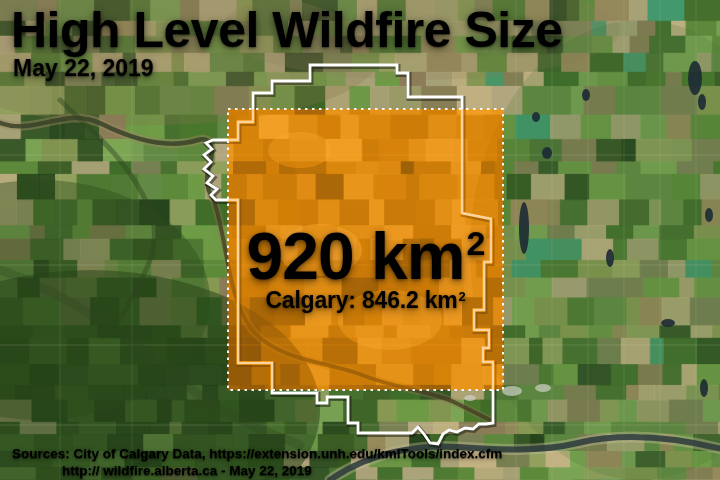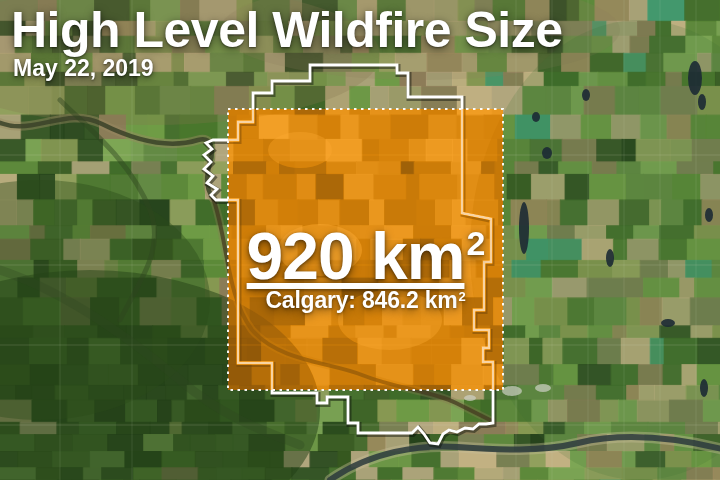--- a/index.html
+++ b/index.html
@@ -1,35 +1,35 @@
 <!DOCTYPE html>
 <html><head>
 <meta charset="utf-8">
 <style>
   html,body{margin:0;padding:0;background:#222;}
   .stage{
     position:relative;width:720px;height:480px;overflow:hidden;
-    font-family:"Liberation Sans", sans-serif;color:#ffffff;background:#5e7d3f;
+    font-family:"Liberation Sans", sans-serif;color:#000000;background:#5e7d3f;
   }
   .stage svg{position:absolute;left:0;top:0;}
   .overlay-text{position:absolute;white-space:nowrap;}
   .title{
     left:11px;top:5px;font-size:50px;font-weight:700;line-height:1;
     text-shadow:0 2px 8px rgba(0,0,0,.55),0 1px 2px rgba(0,0,0,.45);
     letter-spacing:-0.5px;
   }
   .subtitle{
     left:13px;top:57px;font-size:23px;font-weight:700;line-height:1;
     text-shadow:0 2px 6px rgba(0,0,0,.55),0 1px 2px rgba(0,0,0,.45);
   }
   .stat-block{
     position:absolute;left:228px;top:224px;width:275px;text-align:center;
     text-shadow:0 3px 9px rgba(0,0,0,.5),0 1px 3px rgba(0,0,0,.4);
   }
-  .stat-main{font-size:66px;font-weight:700;line-height:.98;letter-spacing:-1px;text-decoration:underline;}
+  .stat-main{font-size:66px;font-weight:700;line-height:.98;letter-spacing:-1px;}
   .stat-main .sup{display:inline-block;font-size:34px;transform:translateY(-24px);margin-left:2px;}
   .stat-compare{font-size:23px;font-weight:600;line-height:1;letter-spacing:-0.2px;}
   .stat-compare .sup{display:inline-block;font-size:13px;transform:translateY(-7px);margin-left:1px;}
   .sources{
     position:absolute;left:12px;top:446px;font-size:13.5px;font-weight:600;line-height:1.24;
     text-shadow:0 1px 4px rgba(0,0,0,.6),0 1px 1px rgba(0,0,0,.5);
   }
   .sources .src-line2{margin-left:50px;}
 </style>
 </head>
@@ -852,13 +852,17 @@
 
   <div class="stat-block">
     <div class="stat-main">
       <span>920 km</span><span class="sup">2</span>
     </div>
     <div class="stat-compare">
       <span>Calgary: 846.2 km</span><span class="sup">2</span>
     </div>
   </div>
 
+  <div class="sources">
+    <div class="src-line1">Sources: City of Calgary Data, https://extension.unh.edu/kmlTools/index.cfm</div>
+    <div class="src-line2">http:// wildfire.alberta.ca - May 22, 2019</div>
+  </div>
 </div>
 
 </body></html>

